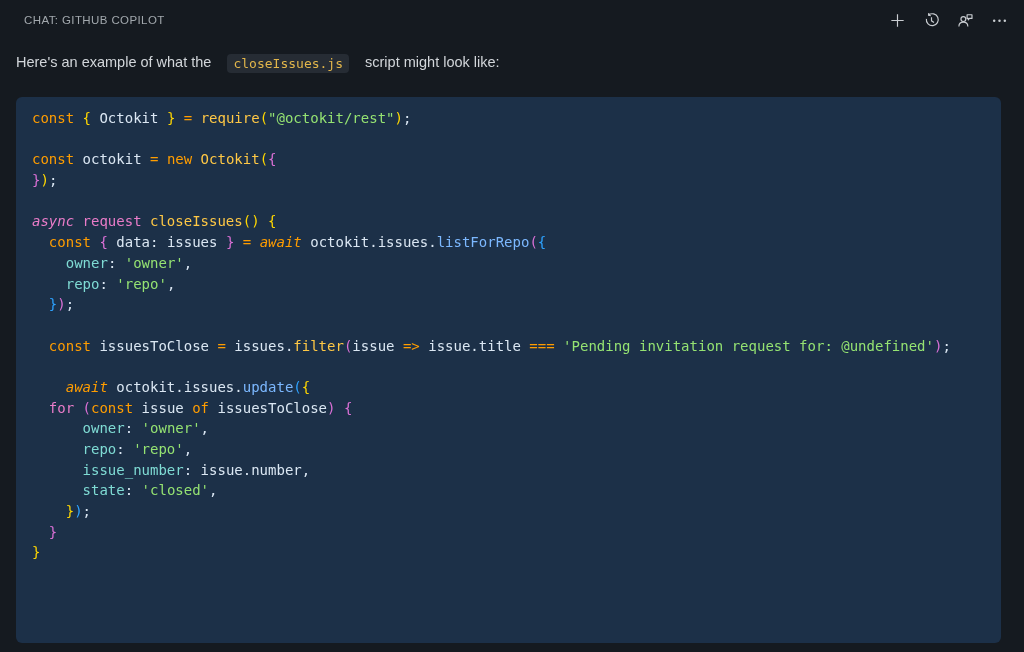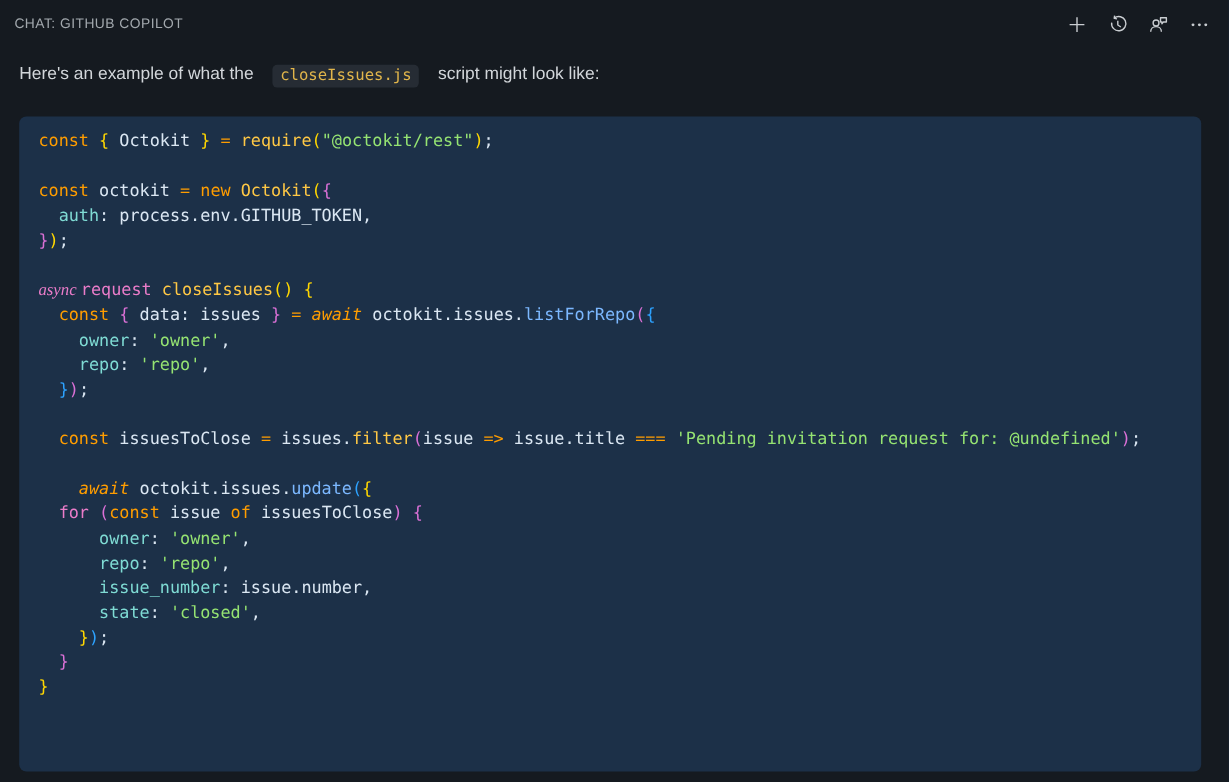--- a/index.html
+++ b/index.html
@@ -5,21 +5,21 @@
   html,body{margin:0;padding:0;}
   body{
     width:1024px;height:652px;
     background:var(--page-bg,#151a20);
     font-family:"Liberation Sans", sans-serif;
     overflow:hidden;
     position:relative;
   }
   .chat-header{
     display:flex;justify-content:space-between;align-items:center;
-    padding:9px 14px 0 12px;
+    padding:9px 14px 0 24px;
   }
   .chat-title{
     color:var(--title-fg,#a2a8ad);
     font-size:11.5px;letter-spacing:.4px;
     text-transform:uppercase;
     user-select:none;
   }
   .header-actions{display:flex;align-items:center;gap:12px;}
   .icon-btn{
     width:22px;height:22px;border:0;background:transparent;padding:2px;
@@ -56,21 +56,21 @@
   }
   .code-line{
     white-space:pre;
     height:20.7px;line-height:20.7px;
     color:var(--tok-t,#dbe7f3);
   }
   .tok-t  {color:var(--tok-t,  #dbe7f3);}
   .tok-kw {color:var(--tok-kw, #ff9d00);}
   .tok-kwi{color:var(--tok-kwi,#ff9d00);font-style:italic;}
   .tok-kw2{color:var(--tok-kw2,#ea7cc9);}
-  .tok-it {color:var(--tok-it, #ea7cc9);font-style:italic;font-family:Liberation Serif, serif;}
+  .tok-it {color:var(--tok-it, #ea7cc9);font-style:italic;}
   .tok-fn {color:var(--tok-fn, #ffc845);}
   .tok-m  {color:var(--tok-m,  #7cb8ff);}
   .tok-p  {color:var(--tok-p,  #7fdbd4);}
   .tok-s  {color:var(--tok-s,  #95e372);}
   .tok-b1 {color:var(--tok-b1, #ffd700);}
   .tok-b2 {color:var(--tok-b2, #da70d6);}
   .tok-b3 {color:var(--tok-b3, #2da2ff);}
 </style>
 </head>
 <body>
@@ -109,21 +109,20 @@
 
 <div class="chat-message">
   <span>Here's an example of what the </span><span class="inline-code-chip">closeIssues.js</span><span> script might look like:</span>
 </div>
 
 <div class="code-block">
   <div class="code-content">
       <div class="code-line"><span class="tok-kw">const </span><span class="tok-b1">{</span><span class="tok-t"> Octokit </span><span class="tok-b1">}</span><span class="tok-t"> </span><span class="tok-kw">=</span><span class="tok-t"> </span><span class="tok-fn">require</span><span class="tok-b1">(</span><span class="tok-s">"@octokit/rest"</span><span class="tok-b1">)</span><span class="tok-t">;</span></div>
       <div class="code-line">&nbsp;</div>
       <div class="code-line"><span class="tok-kw">const </span><span class="tok-t">octokit </span><span class="tok-kw">=</span><span class="tok-t"> </span><span class="tok-kw">new </span><span class="tok-fn">Octokit</span><span class="tok-b1">(</span><span class="tok-b2">{</span></div>
-      <div class="code-line"><span class="tok-t">  </span><span class="tok-p">auth</span><span class="tok-t">: process.env.GITHUB_TOKEN,</span></div>
       <div class="code-line"><span class="tok-b2">}</span><span class="tok-b1">)</span><span class="tok-t">;</span></div>
       <div class="code-line">&nbsp;</div>
       <div class="code-line"><span class="tok-it">async </span><span class="tok-kw2">request </span><span class="tok-fn">closeIssues</span><span class="tok-b1">()</span><span class="tok-t"> </span><span class="tok-b1">{</span></div>
       <div class="code-line"><span class="tok-t">  </span><span class="tok-kw">const </span><span class="tok-b2">{</span><span class="tok-t"> data: issues </span><span class="tok-b2">}</span><span class="tok-t"> </span><span class="tok-kw">=</span><span class="tok-t"> </span><span class="tok-kwi">await </span><span class="tok-t">octokit.issues.</span><span class="tok-m">listForRepo</span><span class="tok-b2">(</span><span class="tok-b3">{</span></div>
       <div class="code-line"><span class="tok-t">    </span><span class="tok-p">owner</span><span class="tok-t">: </span><span class="tok-s">'owner'</span><span class="tok-t">,</span></div>
       <div class="code-line"><span class="tok-t">    </span><span class="tok-p">repo</span><span class="tok-t">: </span><span class="tok-s">'repo'</span><span class="tok-t">,</span></div>
       <div class="code-line"><span class="tok-t">  </span><span class="tok-b3">}</span><span class="tok-b2">)</span><span class="tok-t">;</span></div>
       <div class="code-line">&nbsp;</div>
       <div class="code-line"><span class="tok-t">  </span><span class="tok-kw">const </span><span class="tok-t">issuesToClose </span><span class="tok-kw">=</span><span class="tok-t"> issues.</span><span class="tok-fn">filter</span><span class="tok-b2">(</span><span class="tok-t">issue </span><span class="tok-kw">=&gt;</span><span class="tok-t"> issue.title </span><span class="tok-kw">===</span><span class="tok-t"> </span><span class="tok-s">'Pending invitation request for: @undefined'</span><span class="tok-b2">)</span><span class="tok-t">;</span></div>
       <div class="code-line">&nbsp;</div>

